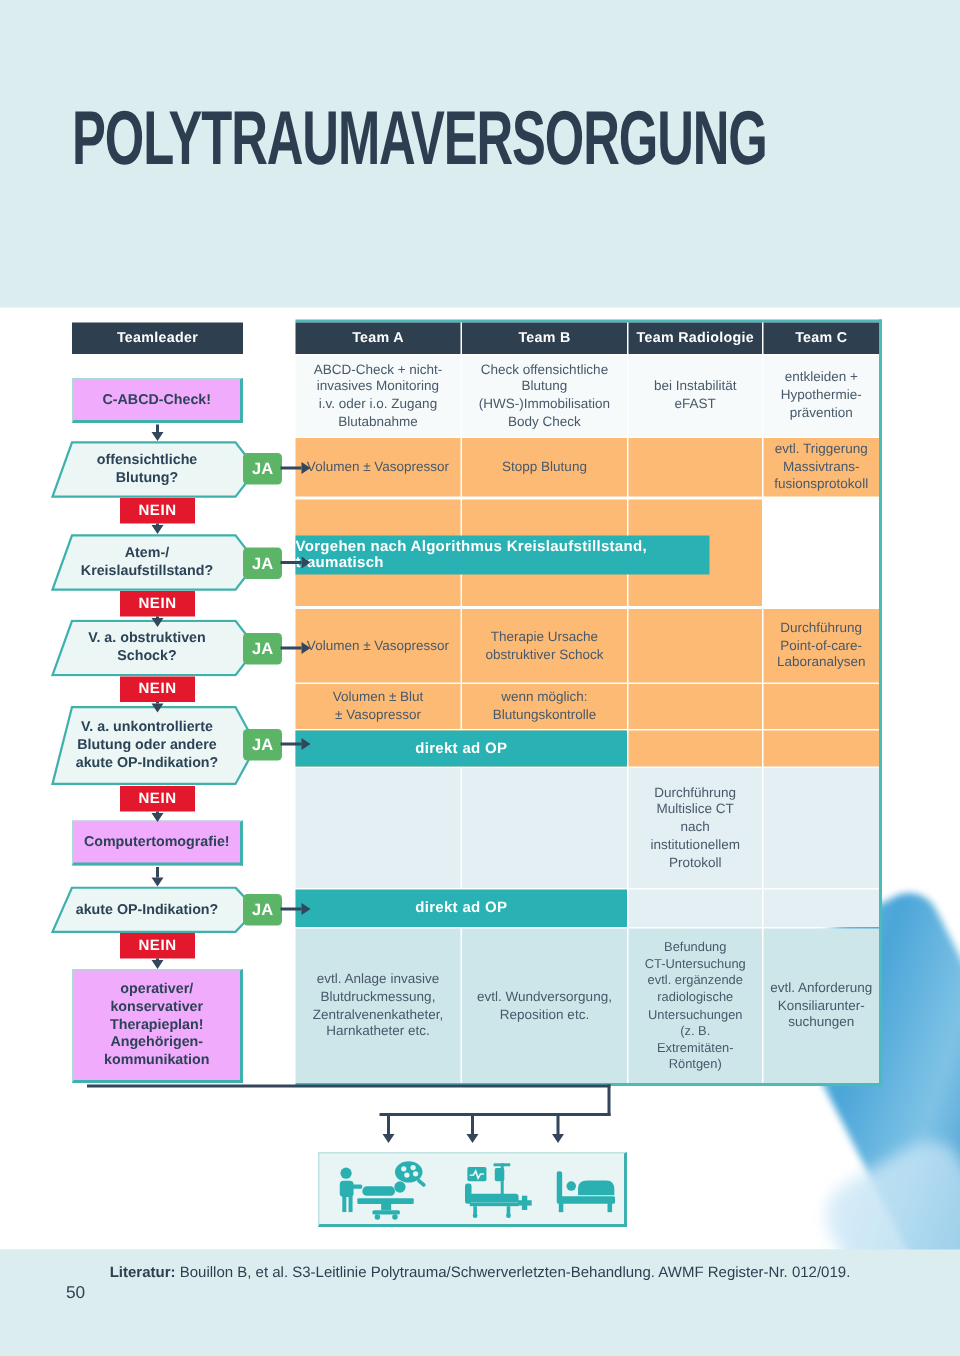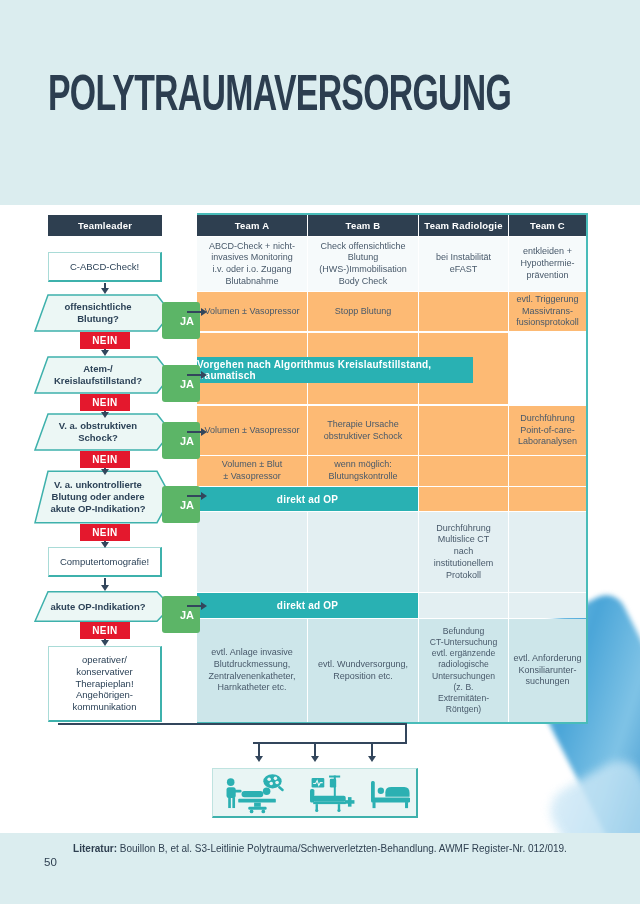--- a/index.html
+++ b/index.html
@@ -35,31 +35,31 @@
         grid-template-columns:110px 110px 89px 77px;gap:1px;}
   .cell{font-size:9px;line-height:1.3;color:#48596a;display:flex;align-items:center;
         justify-content:center;text-align:center;padding:2px 3px;box-sizing:border-box;}
   .bg1{background:#f6fafb;}
   .bg2{background:#fdba74;}
   .bg3{background:#e3eff2;}
   .bg4{background:#cde6ea;}
   .banner{position:absolute;background:#29b1b3;color:#fff;font-weight:bold;font-size:10px;
           display:flex;align-items:center;justify-content:center;letter-spacing:.2px;z-index:4;}
   
-  .box{background:#ffffff;border:1px solid #a9dbd7;border-right:2px solid #3eb1ac;
-       border-bottom:2px solid #3eb1ac;box-sizing:border-box;color:#2c4257;font-weight:normal;
+  .box{background:#f0abfc;border:1px solid #a9dbd7;border-right:2px solid #3eb1ac;
+       border-bottom:2px solid #3eb1ac;box-sizing:border-box;color:#2c4257;font-weight:bold;
        font-size:9.5px;line-height:1.25;display:flex;align-items:center;justify-content:center;
        text-align:center;}
   .decision{position:absolute;}
   .decision svg{position:absolute;left:0;top:0;width:100%;height:100%;}
   .dlabel{position:absolute;left:4px;right:14px;top:0;bottom:0;display:flex;align-items:center;
           justify-content:center;text-align:center;color:#2c4257;font-weight:bold;font-size:9.5px;
           line-height:1.25;}
-  .ja{position:absolute;width:26px;height:37px;background:#5cb567;border-radius:3px;color:#fff;
-      font-weight:bold;font-size:11px;display:flex;align-items:center;justify-content:center;z-index:5;padding-left:12px;}
+  .ja{position:absolute;width:26px;height:21px;background:#5cb567;border-radius:3px;color:#fff;
+      font-weight:bold;font-size:11px;display:flex;align-items:center;justify-content:center;z-index:5;}
   .nein{position:absolute;width:50px;height:17px;background:#e4182d;color:#fff;font-weight:bold;
         font-size:10px;display:flex;align-items:center;justify-content:center;letter-spacing:.4px;z-index:5;}
   
   .arrv{position:absolute;width:2px;background:#33465c;z-index:6;}
   .arrv::after{content:'';position:absolute;bottom:-6px;left:-3px;border-left:4px solid transparent;
                border-right:4px solid transparent;border-top:6px solid #33465c;}
   .arrh{position:absolute;height:2px;background:#33465c;z-index:6;}
   .arrh::after{content:'';position:absolute;right:-6px;top:-3px;border-top:4px solid transparent;
                border-bottom:4px solid transparent;border-left:6px solid #33465c;}
   .cline{position:absolute;background:#33465c;z-index:3;}

